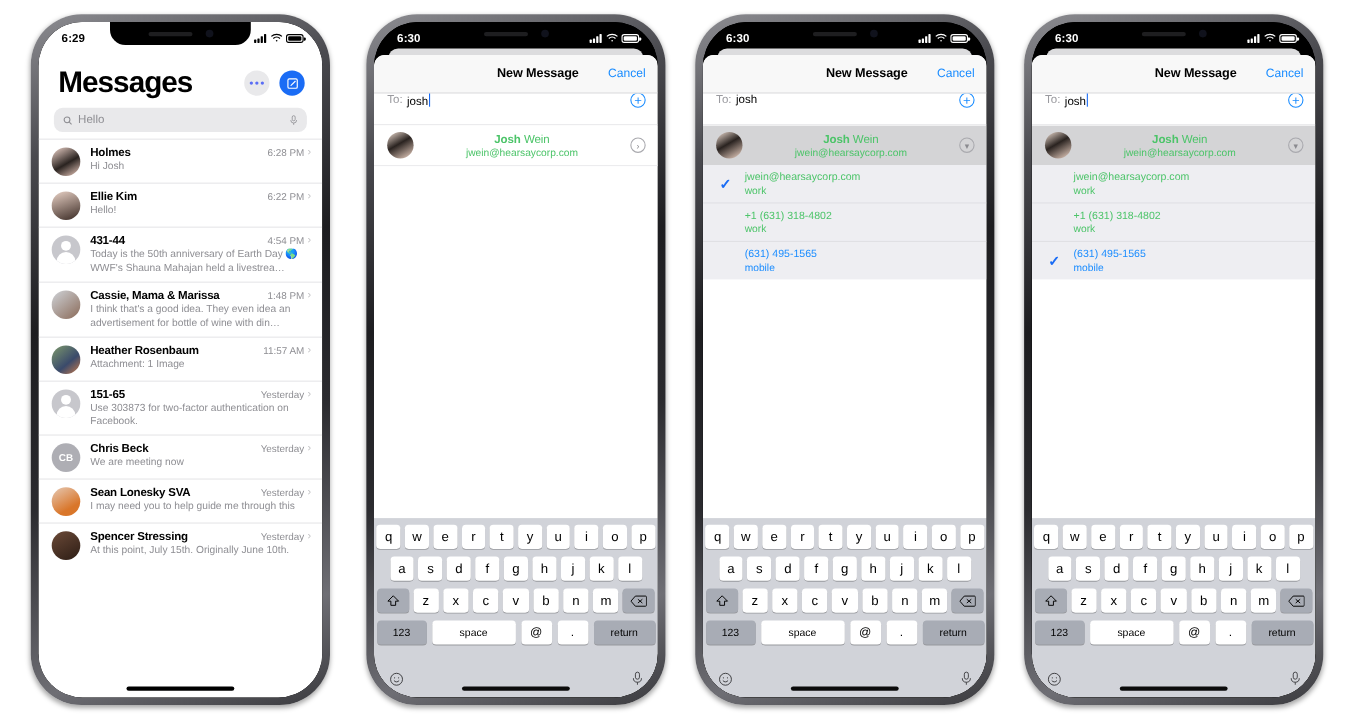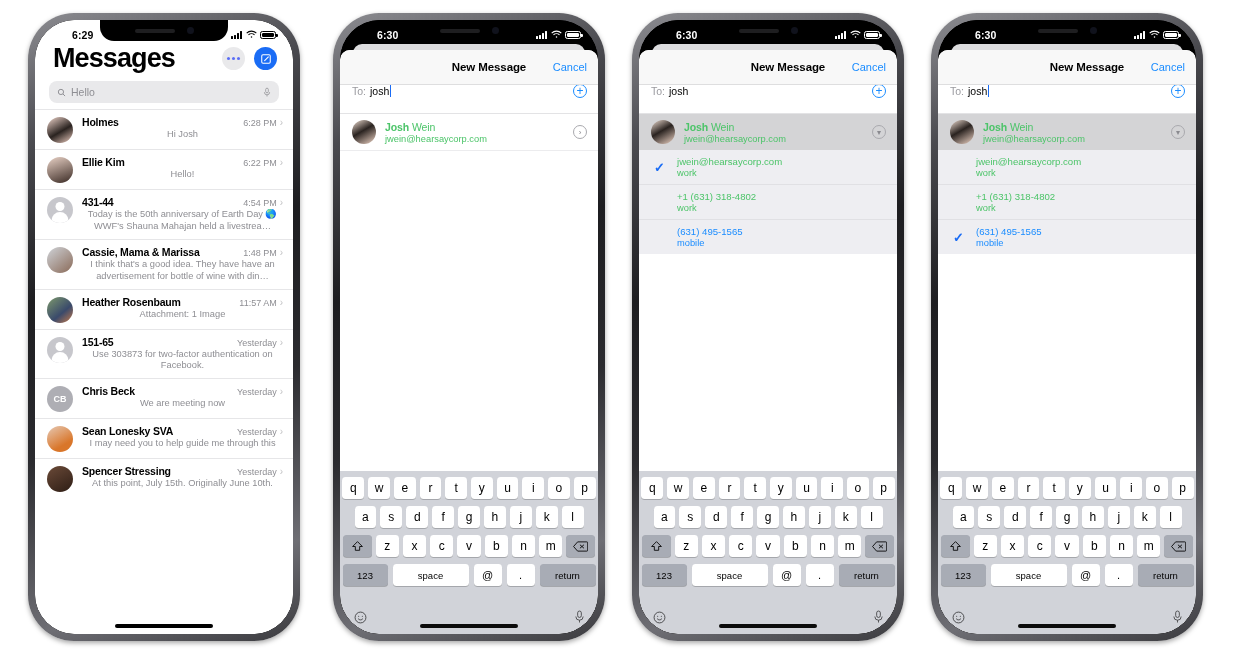--- a/index.html
+++ b/index.html
@@ -49,21 +49,21 @@
     border-bottom-left-radius: 14px;
     border-bottom-right-radius: 14px;
     z-index: 40;
     display: flex; align-items: center; justify-content: center; gap: 12px;
   }
   .notch .speaker { width: 40px; height: 4px; border-radius: 3px; background: #1e1e20; }
   .notch .cam { width: 7px; height: 7px; border-radius: 50%; background: #10121c; }
 
   
   .statusbar {
-    position: absolute; top: 0; left: 16px; right: 0; height: 26px;
+    position: absolute; top: 0; left: 0; right: 0; height: 26px;
     display: flex; align-items: center; justify-content: space-between;
     padding: 3px 17px 0 21px;
     z-index: 41;
     font-size: 10.5px; font-weight: 600;
     letter-spacing: .1px;
   }
   .statusbar.light { color: #000; }
   .statusbar.onblack { color: #fff; }
   .sb-right { display: flex; align-items: flex-end; gap: 3.5px; }
   .bars { display: flex; align-items: flex-end; gap: 1px; height: 8px; }
@@ -76,21 +76,21 @@
   .batt::after { content:""; position:absolute; right:-3px; top:2.4px; width:1.6px; height:3.4px; background:currentColor; border-radius:0 1px 1px 0;}
   .batt i { display:block; width:100%; height:100%; background: currentColor; border-radius: 1.2px; }
 
   .home-indicator {
     position: absolute; bottom: 6px; left: 50%; transform: translateX(-50%);
     width: 98px; height: 4px; border-radius: 3px; background: #000; z-index: 45;
   }
   .home-indicator.onkb { background: #0b0b0b; }
 
   
-  .msg-app { position:absolute; inset:0; background:#fff; padding-top: 9px; text-align: center; }
+  .msg-app { position:absolute; inset:0; background:#fff; padding-top: 26px; }
   .msg-header { padding: 14px 16px 0 18px; display:flex; align-items:center; justify-content:space-between; }
   .msg-title { font-size: 27px; font-weight: 700; letter-spacing: -.9px; color:#000; }
   .hdr-actions { display:flex; align-items:center; gap:9px; }
   .more-btn {
     width: 23px; height: 23px; border-radius:50%; background:#e9e9eb;
     display:flex; align-items:center; justify-content:center; gap:2px;
   }
   .more-btn span { width:3px;height:3px;border-radius:50%;background:#5b6ef5; }
   .compose-btn {
     width:23px;height:23px;border-radius:50%;background:#1a6cf5;
@@ -162,21 +162,21 @@
   .to-value { font-size:10.5px; color:#000; position:relative; }
   .caret { display:inline-block; width:1.2px; height:12px; background:#1a6cf5;
            vertical-align:-2px; margin-left:1px; }
   .plus-btn { margin-left:auto; width:14px;height:14px;border-radius:50%;
               border:1.2px solid #1a8cff; color:#1a8cff; display:flex;
               align-items:center;justify-content:center; font-size:12px; line-height:0;}
   .results { flex:1; background:#fff; overflow:hidden; position:relative; }
 
   .res-contact {
     display:flex; align-items:center; gap:9px; padding: 6px 11px 6px 12px;
-    background:#fff; border-bottom:.7px solid #ececee;
+    background:#fff; border-bottom:.7px solid #ececee;text-align:center;
   }
   .res-contact.selected { background:#d4d4d6; border-bottom:none; }
   .res-av { width:24px;height:24px;border-radius:50%;overflow:hidden;flex:0 0 24px;}
   .res-text { flex:1; min-width:0; }
   .res-name { font-size:10.5px; color:#4cc469; letter-spacing:-.1px; }
   .res-name b { font-weight:700; }
   .res-name span { font-weight:400; }
   .res-sub { font-size:9.3px; color:#4cc469; margin-top:1px; }
   .disc {
     width:14px;height:14px;border-radius:50%;border:1.1px solid #a9a9ae;
@@ -311,21 +311,21 @@
               <div class="convo">
                 <div class="avatar" style="background: linear-gradient(140deg, rgb(207, 211, 216), rgb(138, 106, 88));"></div>
                 <div class="convo-body">
                   <div class="convo-top">
                     <div class="convo-name">Cassie, Mama &amp; Marissa</div>
                     <div class="convo-right">
                       <span class="convo-time">1:48 PM</span>
                       <span class="chev">›</span>
                     </div>
                   </div>
-                  <div class="convo-prev">I think that's a good idea.   They have have an advertisement for bottle of wine with din…</div>
+                  <div class="convo-prev">I think that's a good idea.   They even idea an advertisement for bottle of wine with din…</div>
                 </div>
               </div>
               <div class="convo">
                 <div class="avatar" style="background: linear-gradient(140deg, rgb(126, 154, 108), rgb(58, 74, 107) 60%, rgb(201, 123, 74));"></div>
                 <div class="convo-body">
                   <div class="convo-top">
                     <div class="convo-name">Heather Rosenbaum</div>
                     <div class="convo-right">
                       <span class="convo-time">11:57 AM</span>
                       <span class="chev">›</span>

